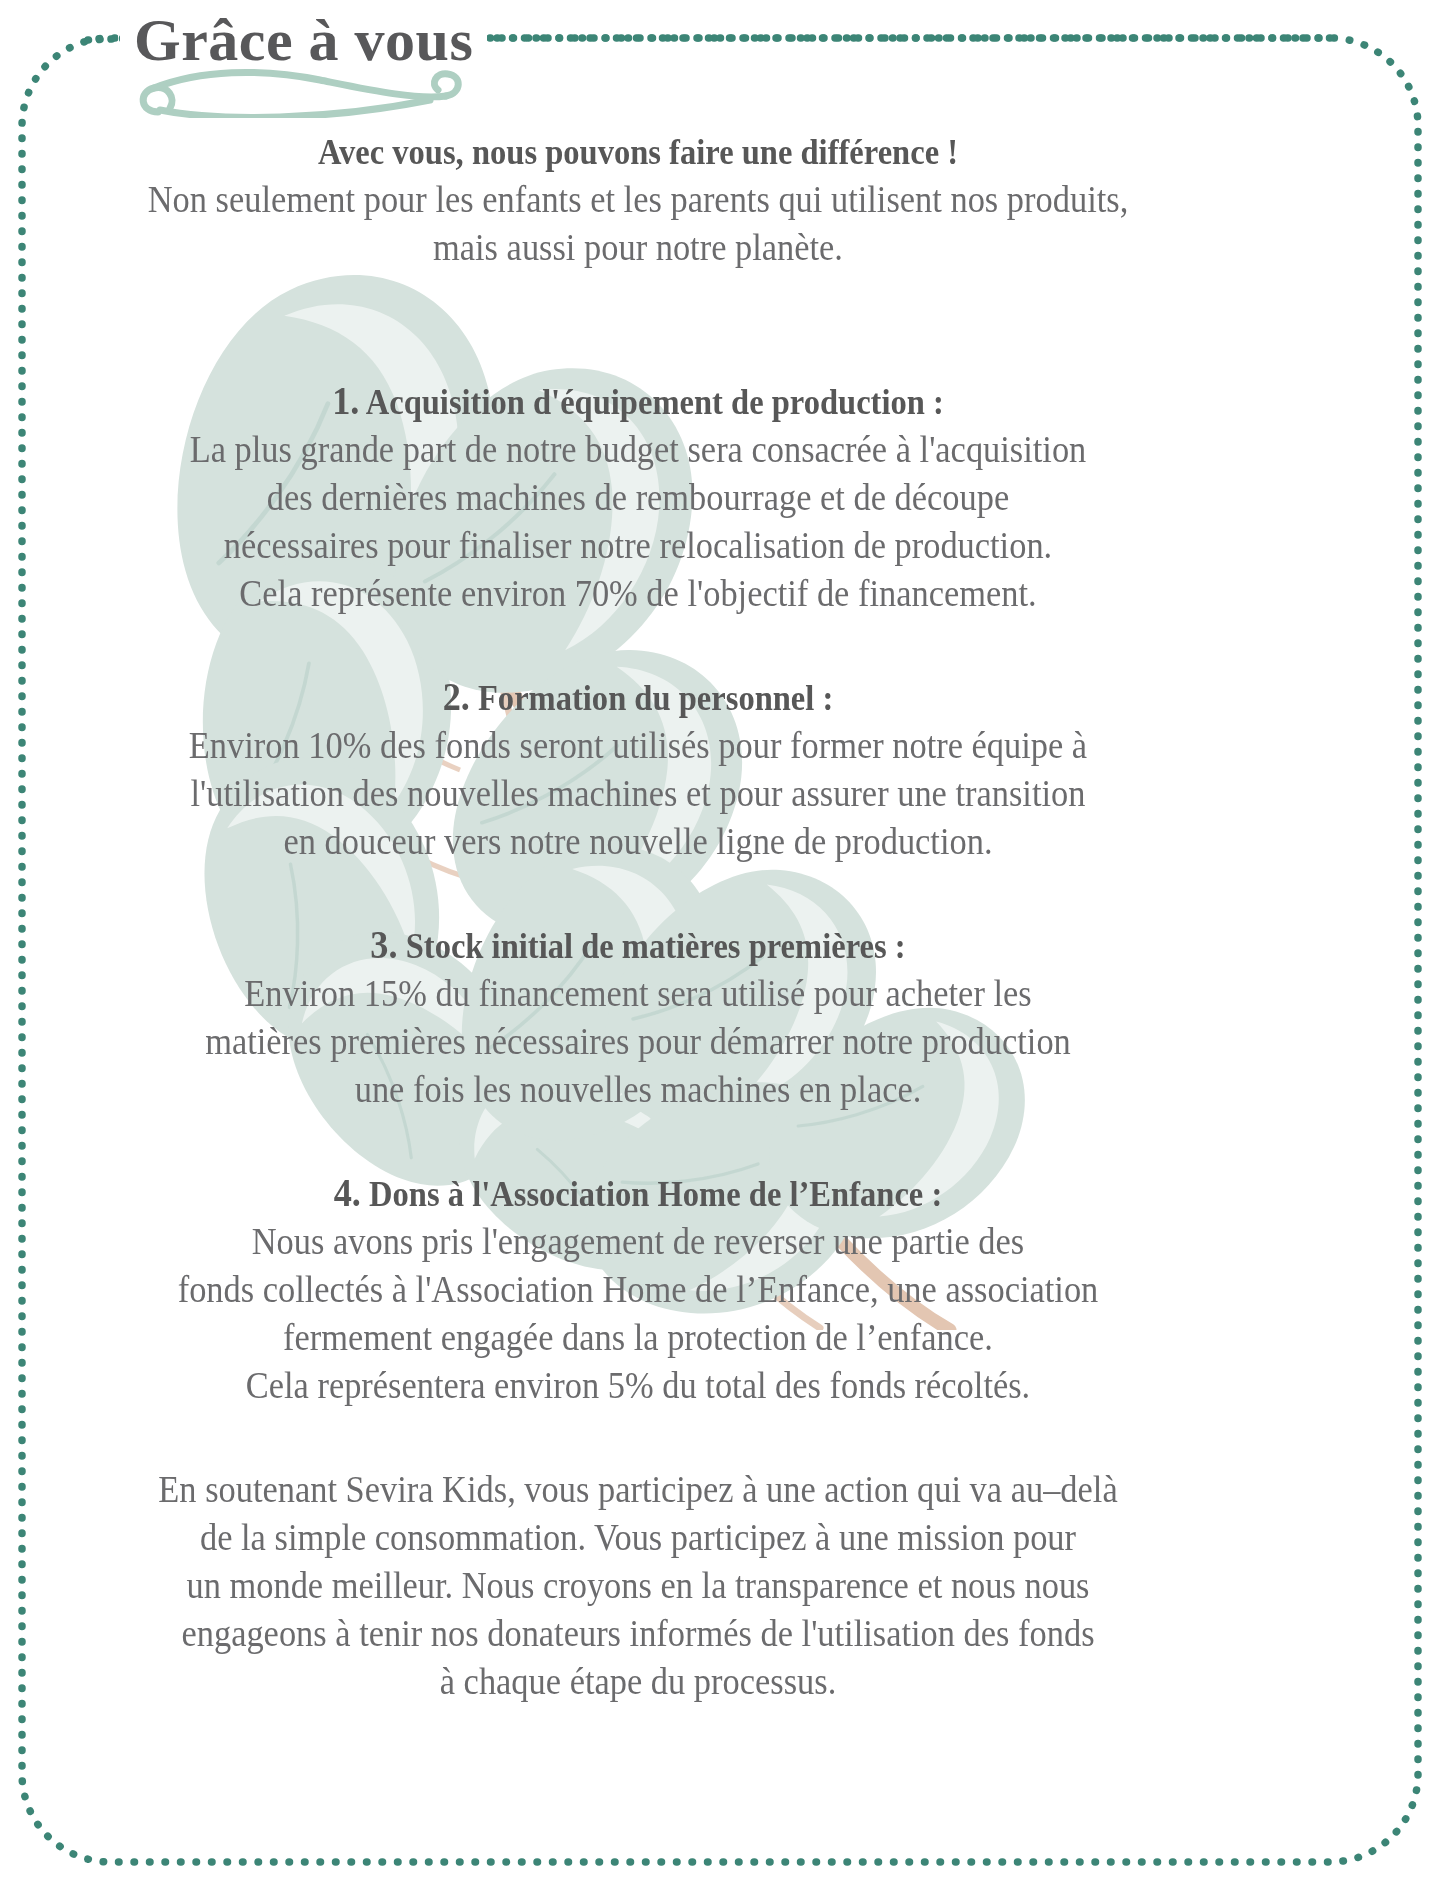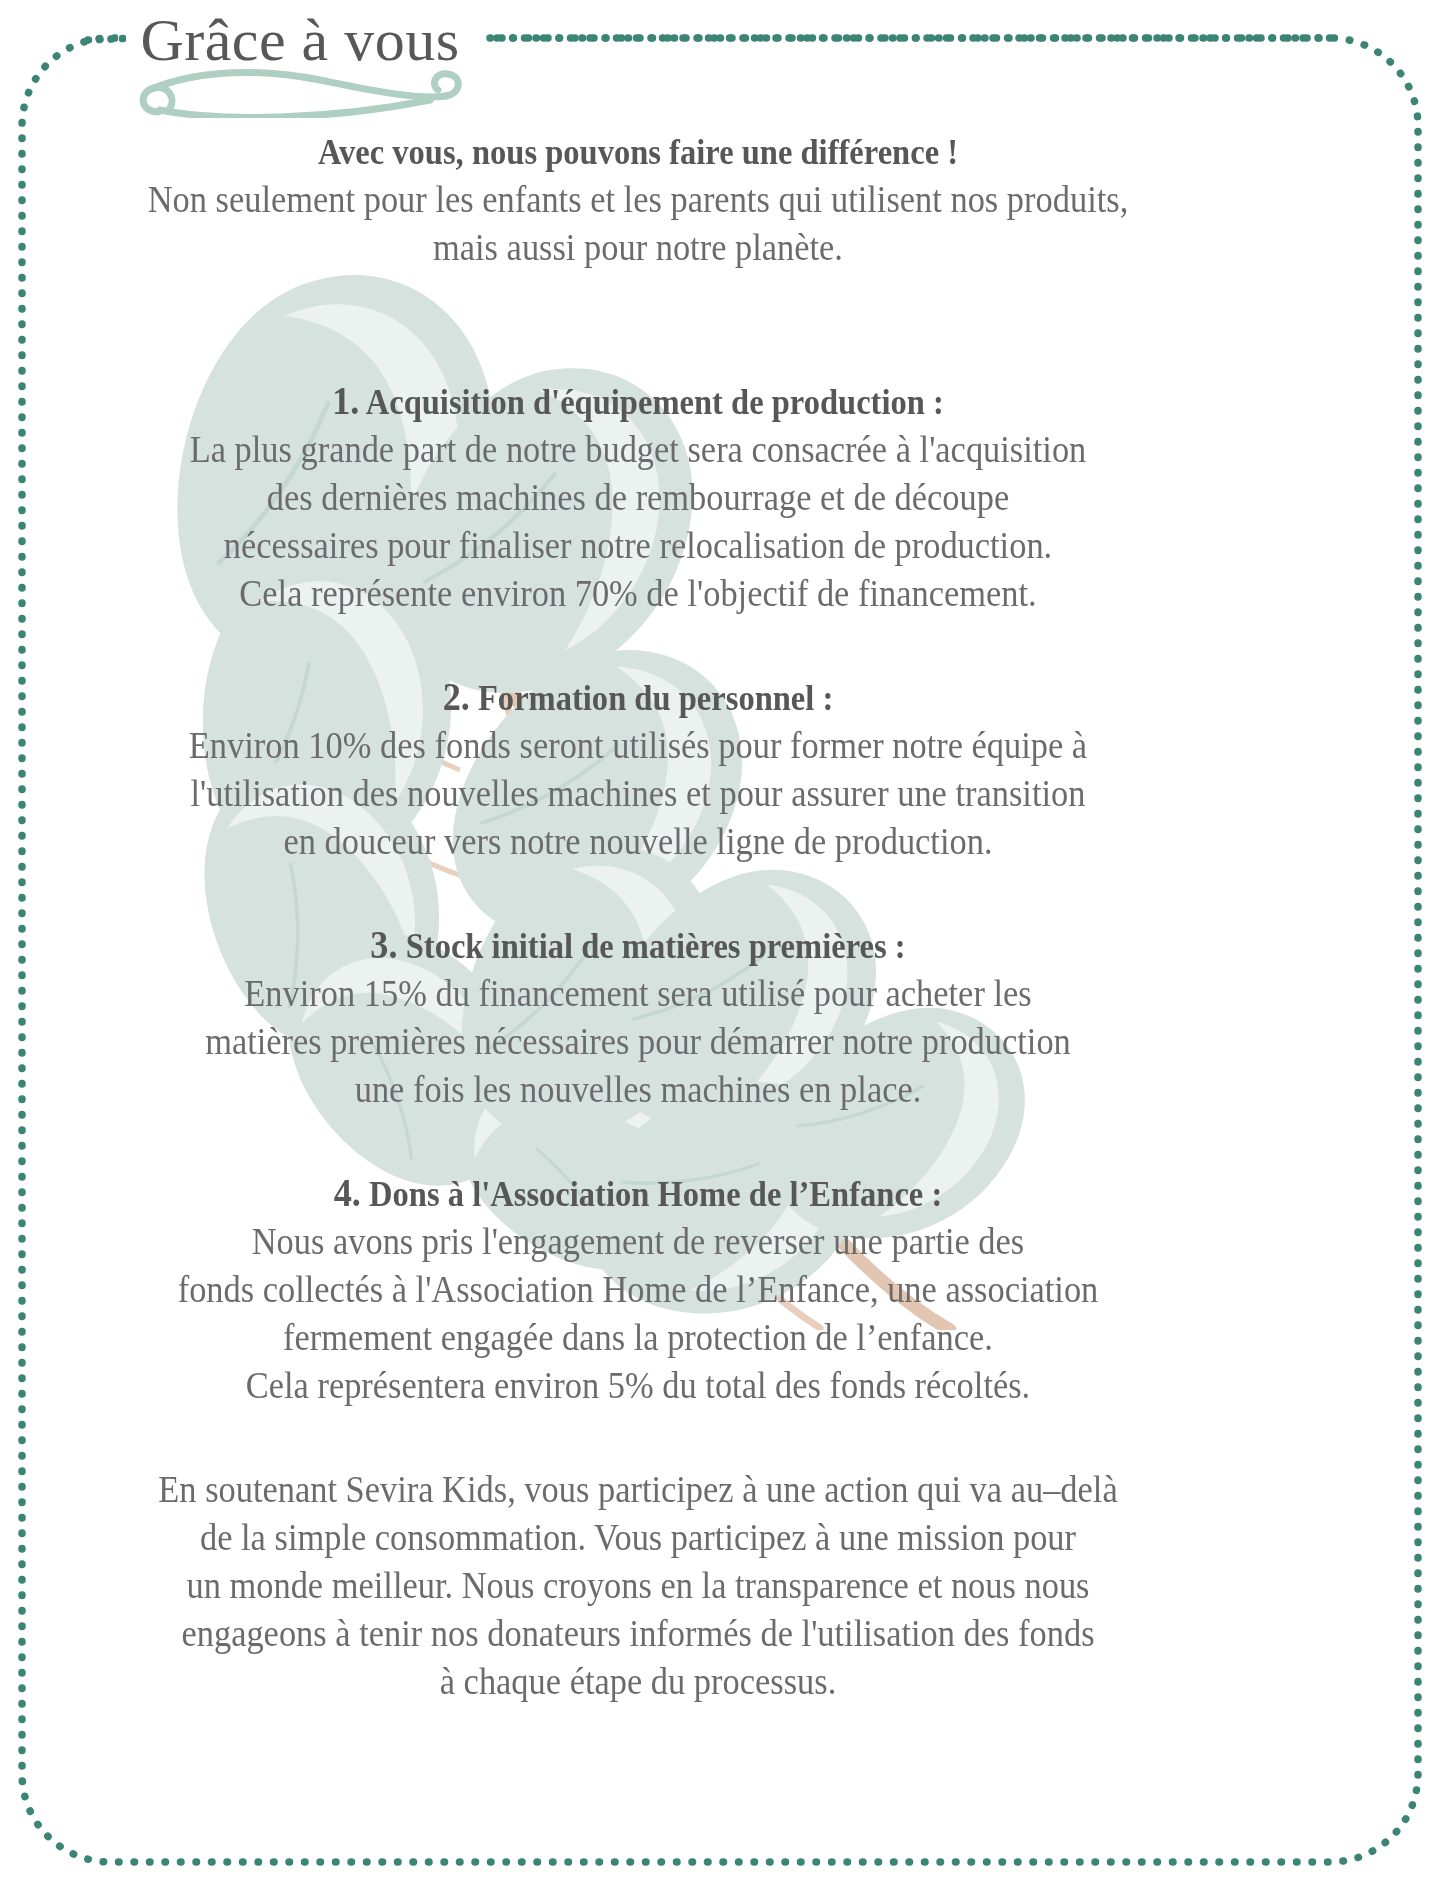--- a/index.html
+++ b/index.html
@@ -45,21 +45,21 @@
     left: 120px;
     top: 8px;
     width: 360px;
     z-index: 4;
     text-align: center;
   }
   .page-title {
     font-family: "Liberation Serif", "DejaVu Serif", serif;
     font-size: 60px;
     line-height: 64px;
-    font-weight: 400;
+    font-weight: 700;
     color: #58585a;
     letter-spacing: 0.5px;
     white-space: nowrap;
     background: #ffffff;
     padding: 0 14px;
     display: inline-block;
   }
   .title-flourish {
     display: block;
     margin: -10px auto 0 auto;

